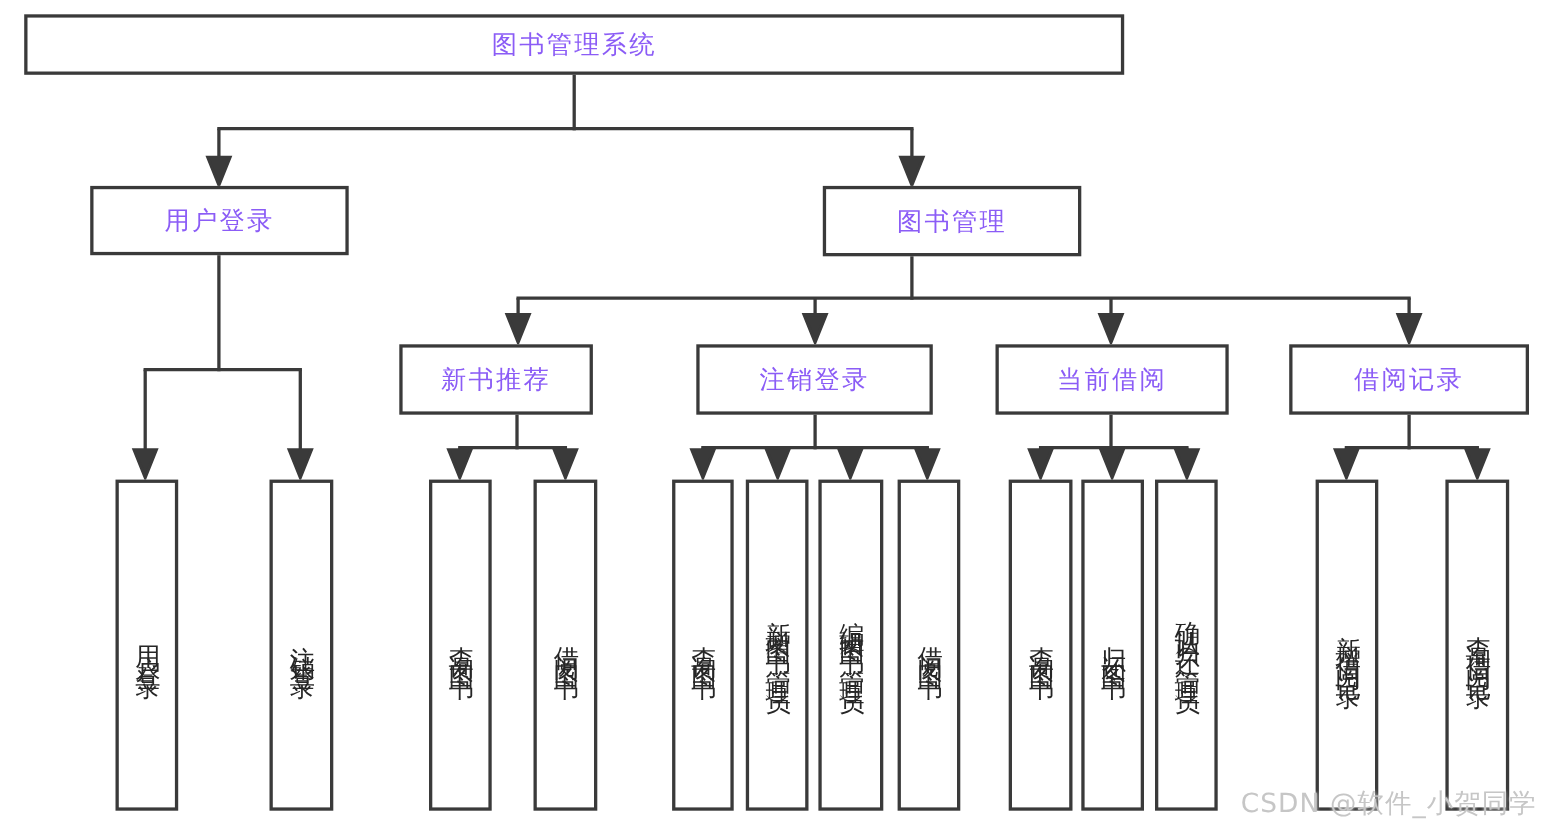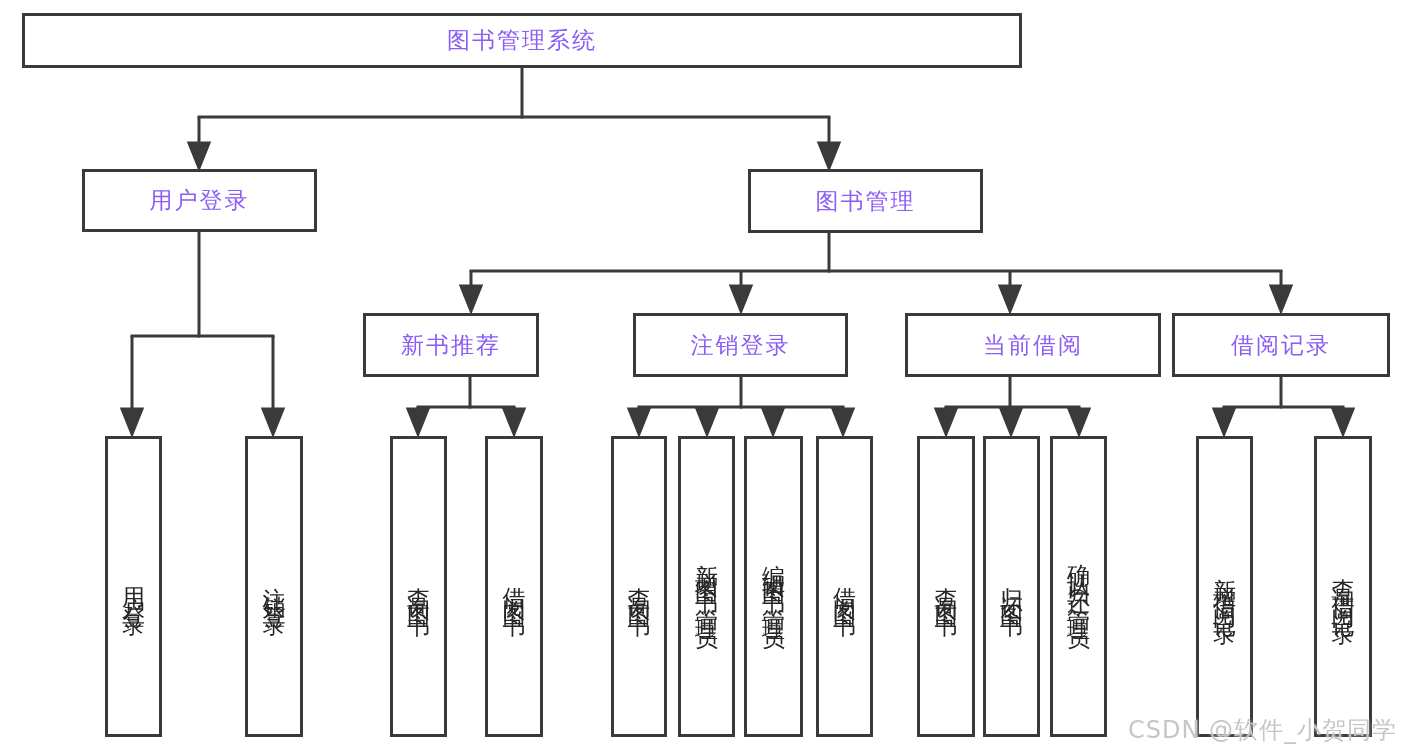--- a/index.html
+++ b/index.html
@@ -138,21 +138,21 @@
   <div class="node h" style="left:748px;top:169px;width:235px;height:64px">
     <span class="lbl">图书管理</span>
   </div>
 
   <div class="node h" style="left:363px;top:313px;width:176px;height:64px">
     <span class="lbl">新书推荐</span>
   </div>
   <div class="node h" style="left:633px;top:313px;width:215px;height:64px">
     <span class="lbl">注销登录</span>
   </div>
-  <div class="node h" style="left:905px;top:313px;width:256px;height:64px">
+  <div class="node h" style="left:905px;top:313px;width:212px;height:64px">
     <span class="lbl">当前借阅</span>
   </div>
   <div class="node h" style="left:1172px;top:313px;width:218px;height:64px">
     <span class="lbl">借阅记录</span>
   </div>
 
   <div class="node v" style="left:105px;top:436px;width:57px;height:301px">
     <span class="lbl">用户登录</span>
   </div>
   <div class="node v" style="left:245px;top:436px;width:58px;height:301px">

